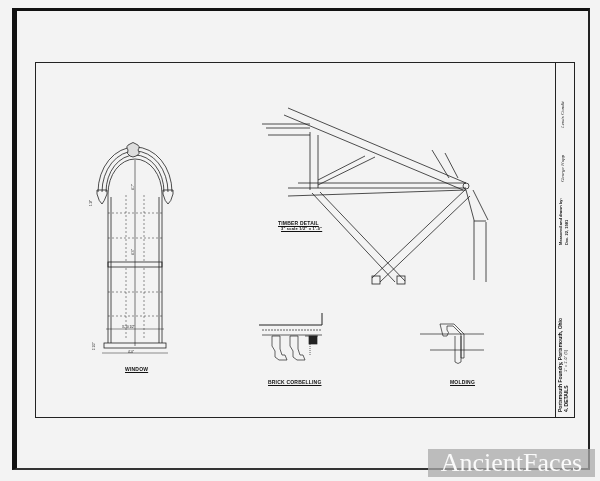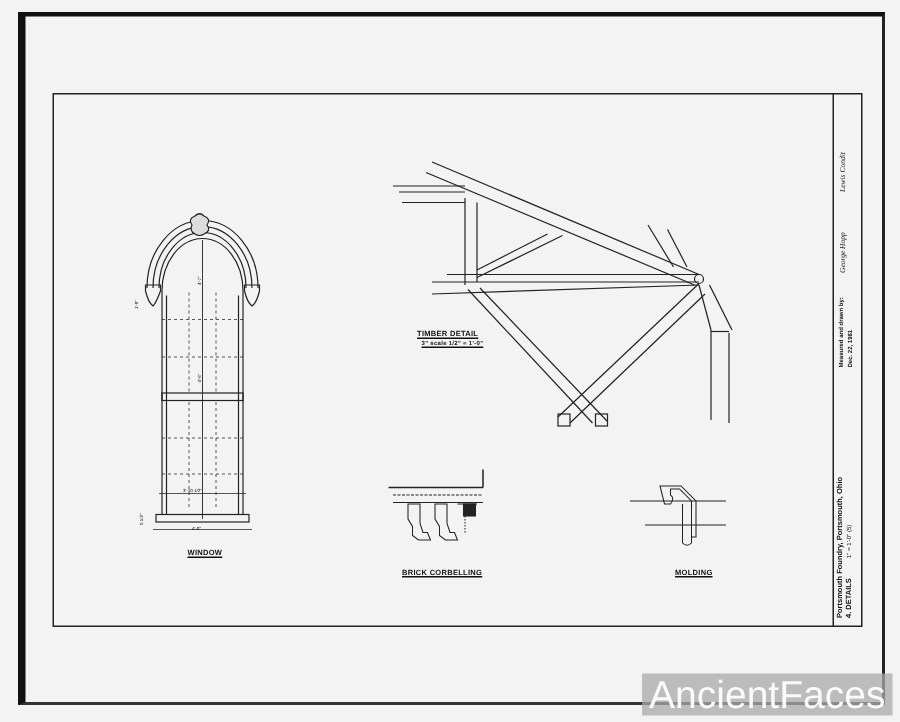--- a/index.html
+++ b/index.html
@@ -4,21 +4,21 @@
 <style>
   html, body { margin:0; padding:0; }
   body { width:600px; height:481px; background:#f2f2f2; position:relative; overflow:hidden; font-family:"Liberation Sans", sans-serif; }
   .sheet { position:absolute; left:0; top:0; width:600px; height:481px; background:#f3f3f3; }
   .outer-frame { position:absolute; left:12px; top:8px; width:578px; height:462px; border-top:3px solid #111; border-left:5px solid #111; border-right:2px solid #222; border-bottom:2px solid #333; box-sizing:border-box; }
   .inner-frame { position:absolute; left:35px; top:62px; width:540px; height:356px; border:1px solid #222; box-sizing:border-box; }
   .title-strip { position:absolute; left:555px; top:62px; width:20px; height:356px; border-left:1px solid #222; box-sizing:border-box; }
   .vtext { position:absolute; transform:rotate(-90deg); transform-origin:left top; white-space:nowrap; color:#111; }
   .label { position:absolute; font-size:5px; font-weight:bold; text-decoration:underline; color:#111; letter-spacing:0.2px; }
   svg { position:absolute; left:0; top:0; }
-  .watermark { position:absolute; left:428px; top:449px; width:167px; height:28px; background:rgba(170,170,170,0.75); color:#fafafa; font-family:Liberation Sans, sans-serif; font-size:26px; line-height:28px; text-align:center; letter-spacing:0px; }
+  .watermark { position:absolute; left:428px; top:449px; width:167px; height:28px; background:rgba(170,170,170,0.75); color:#fafafa; font-family:Liberation Serif, serif; font-size:26px; line-height:28px; text-align:center; letter-spacing:0px; }
 </style>
 </head>
 <body>
 
 <div class="sheet">
   <div class="outer-frame"></div>
   <div class="inner-frame"></div>
 
   <svg width="600" height="481" viewBox="0 0 600 481">
     <g fill="none" stroke="#222" stroke-width="0.8">

